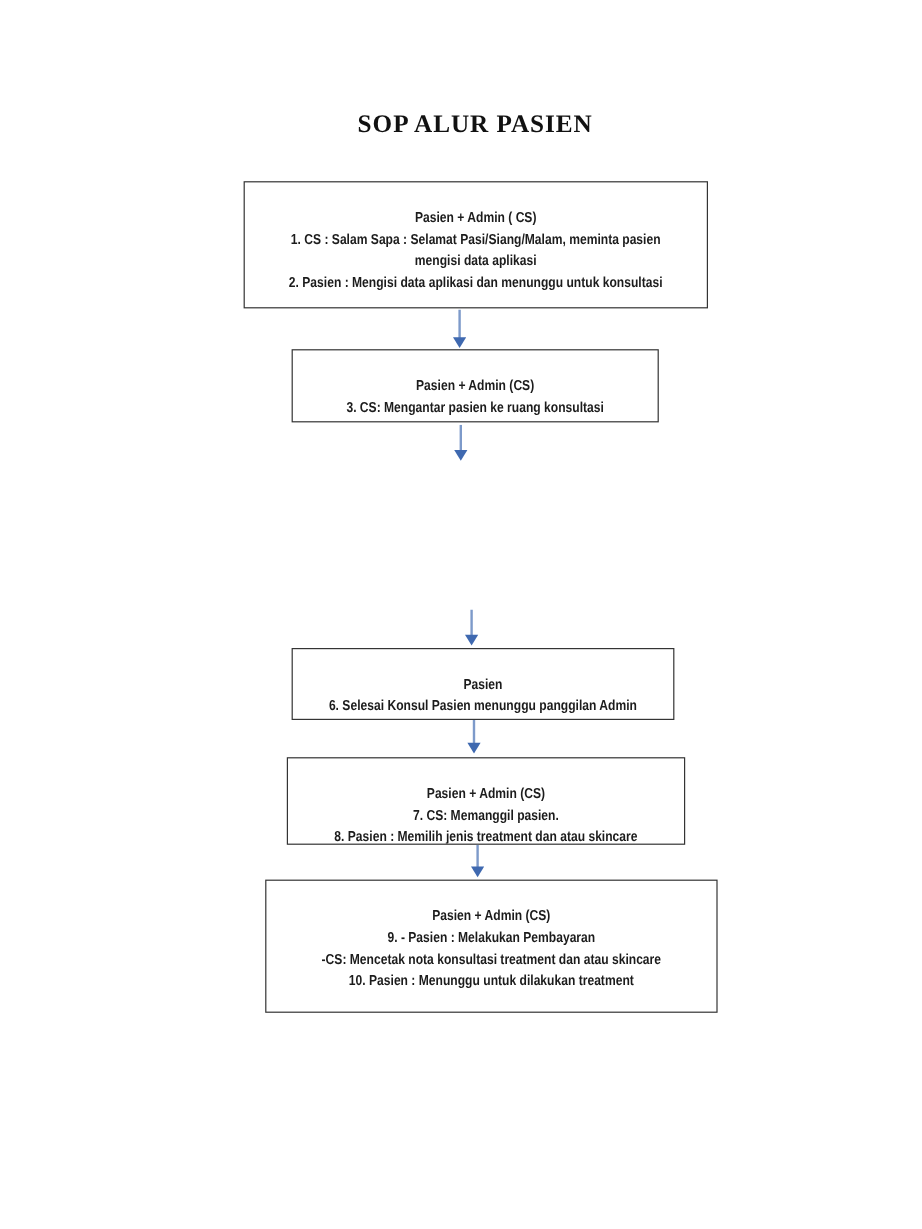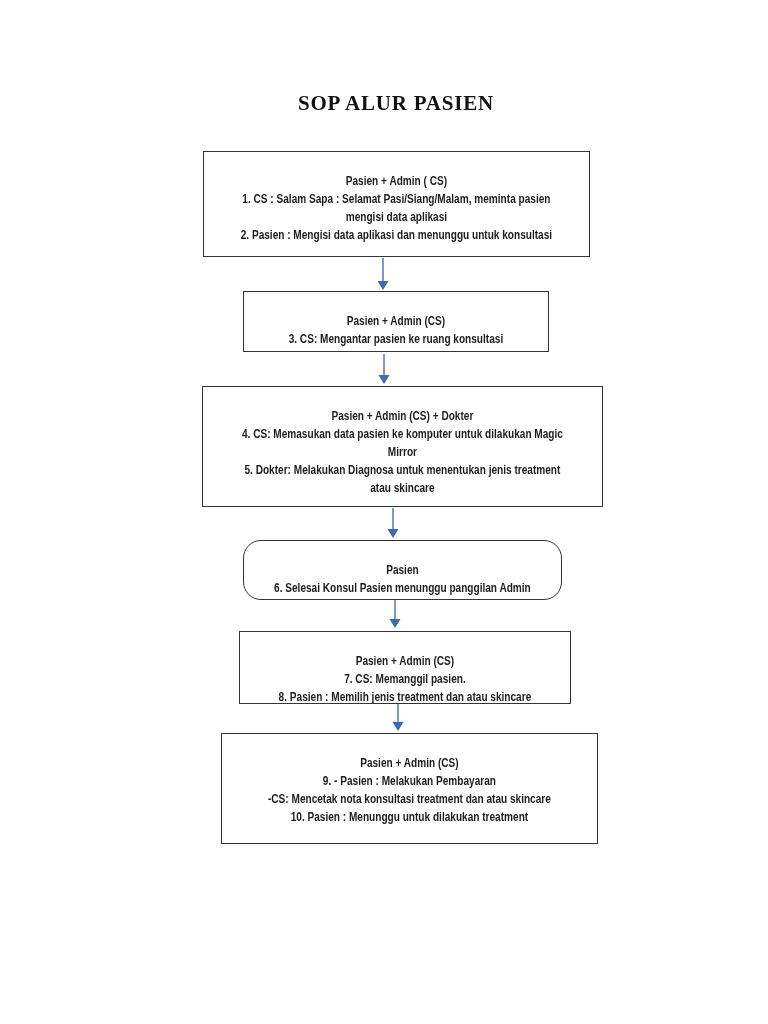--- a/index.html
+++ b/index.html
@@ -50,21 +50,21 @@
     font-weight: 700;
     font-size: 12px;
     line-height: 18px;
     white-space: pre-line;
   }
   .box-header { }
   .box-text { }
   .box-1 { left: 203px; top: 151px; width: 387px; height: 106px; }
   .box-2 { left: 243px; top: 291px; width: 306px; height: 61px;  }
   .box-3 { left: 202px; top: 386px; width: 401px; height: 121px; }
-  .box-4 { left: 243px; top: 540px; width: 319px; height: 60px; border-radius: 18px;  }
+  .box-4 { left: 243px; top: 540px; width: 319px; height: 60px;  }
   .box-5 { left: 239px; top: 631px; width: 332px; height: 73px;  }
   .box-6 { left: 221px; top: 733px; width: 377px; height: 111px; }
   .arrow {
     position: absolute;
     display: block;
   }
   .arrow line    { stroke: #7d9aca; stroke-width: 2; }
   .arrow polygon { fill: #3f69b0; }
   .ar-1 { left: 377px; top: 258px; }
   .ar-2 { left: 378px; top: 354px; }
@@ -94,27 +94,20 @@
   <div class="flow-box box-2">
     <div class="fit box-header">Pasien + Admin (CS)</div>
     <div class="fit box-text">3. CS: Mengantar pasien ke ruang konsultasi</div>
   </div>
 
   <svg class="arrow ar-2" width="12" height="31">
     <line x1="6" y1="0" x2="6" y2="22"></line>
     <polygon points="0.5,21 11.5,21 6,30"></polygon>
   </svg>
 
-  <div class="flow-box box-3">
-    <div class="fit box-header">Pasien + Admin (CS) + Dokter</div>
-    <div class="fit box-text">4. CS: Memasukan data pasien ke komputer untuk dilakukan Magic
-Mirror</div>
-    <div class="fit box-text">5. Dokter: Melakukan Diagnosa untuk menentukan jenis treatment
-atau skincare</div>
-  </div>
 
   <svg class="arrow ar-3" width="12" height="31">
     <line x1="6" y1="0" x2="6" y2="22"></line>
     <polygon points="0.5,21 11.5,21 6,30"></polygon>
   </svg>
 
   <div class="flow-box box-4">
     <div class="fit box-header">Pasien</div>
     <div class="fit box-text">6. Selesai Konsul Pasien menunggu panggilan Admin</div>
   </div>

